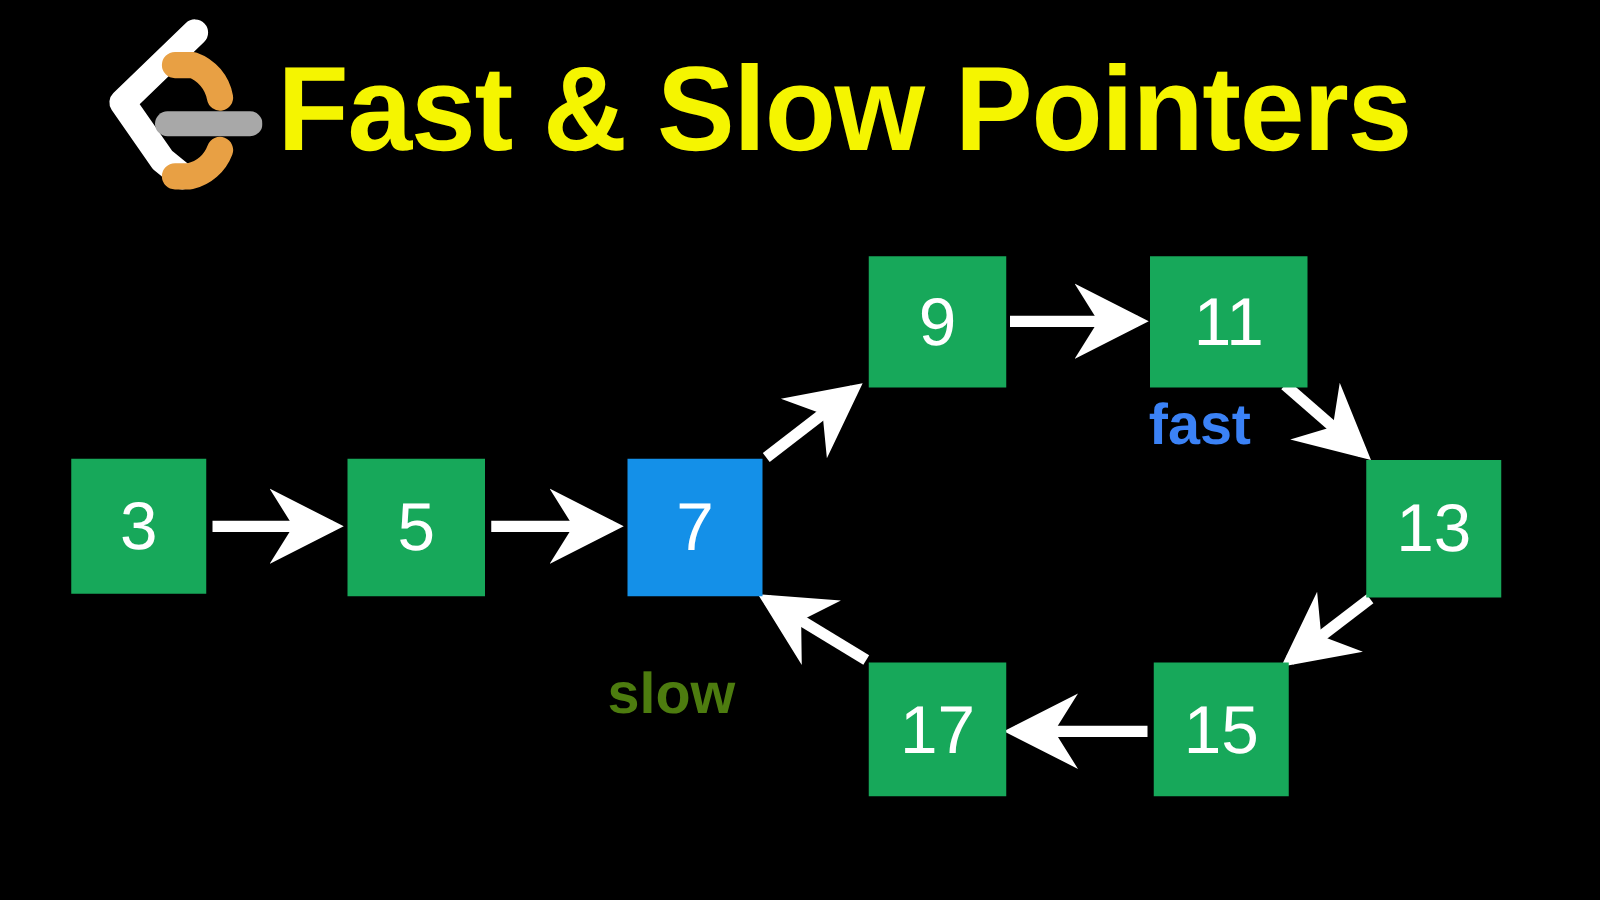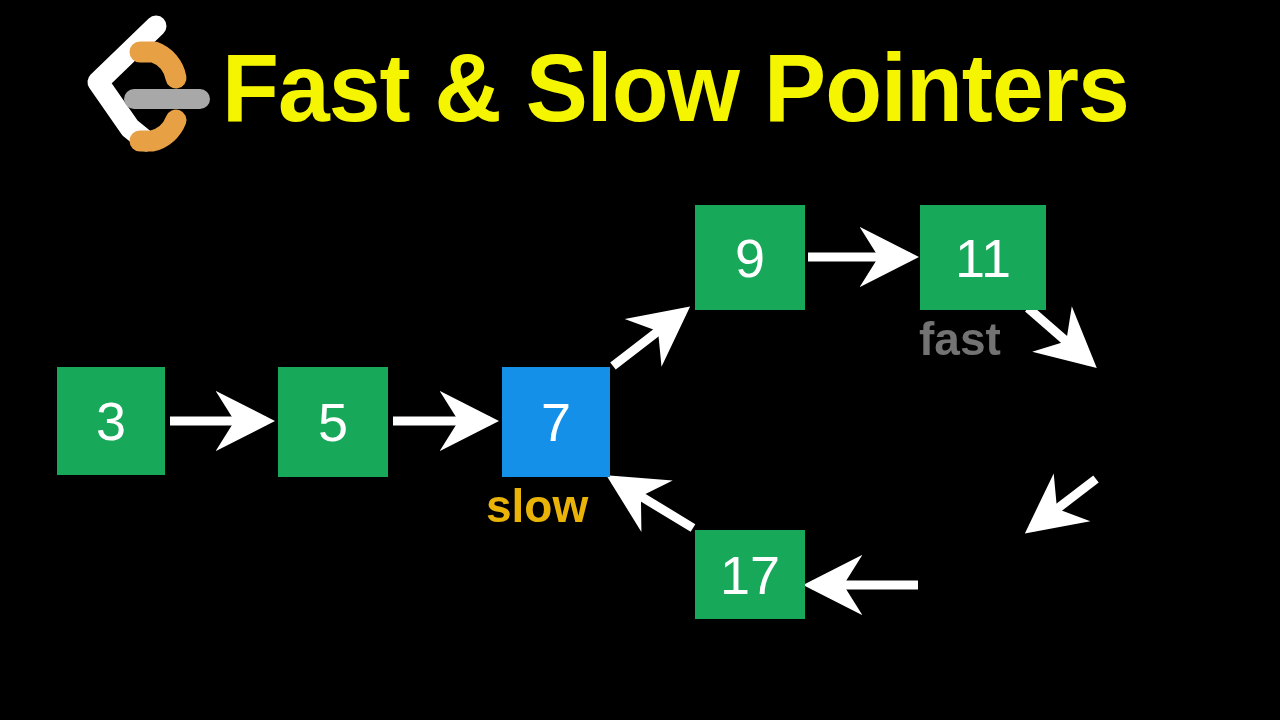--- a/index.html
+++ b/index.html
@@ -75,22 +75,22 @@
   .node.blue  { background: #1490e8; }
 
   .ptr-label {
     position: absolute;
     font-family: "Liberation Sans", sans-serif;
     font-weight: bold;
     font-size: 46px;
     line-height: 46px;
     white-space: nowrap;
   }
-  .ptr-label.slow { color: #eab308; }
-  .ptr-label.fast { color: #737373; }
+  .ptr-label.slow { color: #4d7c0f; margin-top: 48px; }
+  .ptr-label.fast { color: #3b82f6; }
 
   svg.edges {
     position: absolute;
     left: 0;
     top: 0;
     width: 1280px;
     height: 720px;
     pointer-events: none;
   }
 </style>
@@ -171,23 +171,29 @@
     </div>
 
     <div class="node green" style="left:695px; top:205px; width:110px; height:105px;">
       <span>9</span>
     </div>
 
     <div class="node green" style="left:920px; top:205px; width:126px; height:105px;">
       <span>11</span>
     </div>
 
-
-
-    <div class="node green" style="left:695px; top:530px; width:110px; height:89px;">
+    <div class="node green" style="left:1093px; top:368px; width:108px; height:110px;">
+      <span>13</span>
+    </div>
+
+    <div class="node green" style="left:923px; top:530px; width:108px; height:107px;">
+      <span>15</span>
+    </div>
+
+    <div class="node green" style="left:695px; top:530px; width:110px; height:107px;">
       <span>17</span>
     </div>
 
     <div class="ptr-label slow" style="left:486px; top:483px;">slow</div>
 
     <div class="ptr-label fast" style="left:919px; top:316px;">fast</div>
 
   </div>
 </div>
 

